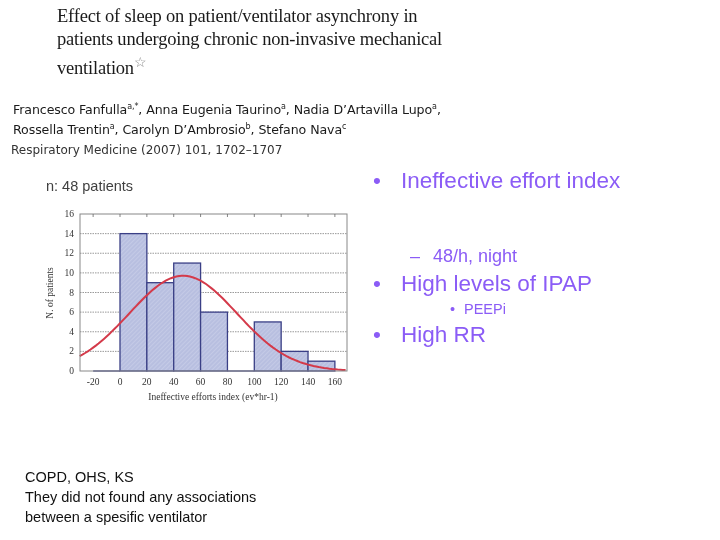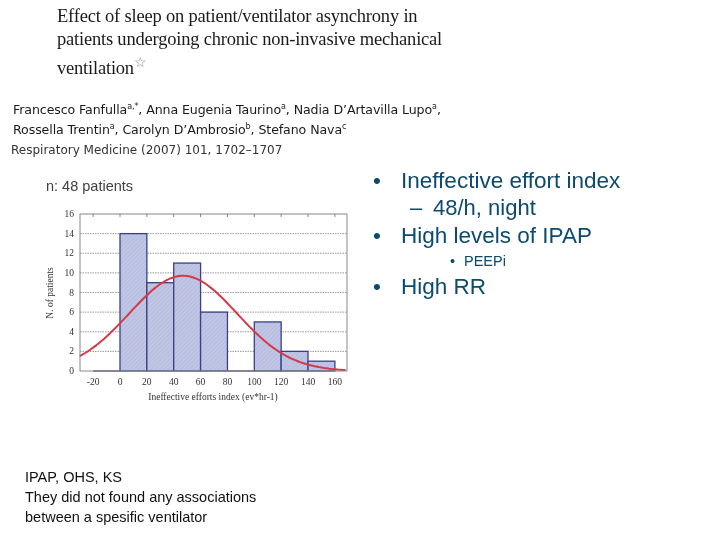--- a/index.html
+++ b/index.html
@@ -6,24 +6,24 @@
   body { width:720px; height:540px; background:#ffffff; position:relative; overflow:hidden;
          font-family:"DejaVu Sans", sans-serif; color:#111; }
   .title { position:absolute; left:13px; top:5px; width:600px; font-family:Liberation Serif, serif;
            font-size:18.5px; line-height:23px; color:#1a1a1a; letter-spacing:-0.2px;margin-left:44px; }
   .title .star { font-size:14px; color:#888; vertical-align:super; }
   .authors { position:absolute; left:13px; top:98px; width:620px; font-size:12.6px; line-height:17px; color:#1a1a1a; letter-spacing:-0.1px;}
   .authors sup { font-size:8px; }
   .journal { position:absolute; left:11px; top:143px; font-size:12px; color:#333; }
   .n-label { position:absolute; left:46px; top:178px; font-family:"Liberation Sans", sans-serif; font-size:14.5px; color:#404040; }
   .chart { position:absolute; left:40px; top:205px; width:320px; height:205px; }
-  .bullets { position:absolute; left:370px; top:166px; width:345px; font-family:"Liberation Sans", sans-serif; color:#0c4a6e; }
+  .bullets { position:absolute; left:370px; top:166px; width:345px; font-family:"Liberation Sans", sans-serif; color:#8b5cf6; }
   .b1 { font-size:22.5px; line-height:29px; position:relative; padding-left:31px; }
   .b1::before { content:"•"; position:absolute; left:3px; }
-  .b2 { font-size:22px; line-height:26px; position:relative; padding-left:63px; }
+  .b2 { font-size:18px; line-height:26px; position:relative; padding-left:63px;margin-top:48px; }
   .b2::before { content:"–"; position:absolute; left:40px; }
   .b3 { font-size:14.5px; line-height:22px; position:relative; padding-left:94px; }
   .b3::before { content:"•"; position:absolute; left:80px; }
   .notes { position:absolute; left:25px; top:467px; font-family:"Liberation Sans", sans-serif; font-size:14.5px; line-height:20px; color:#111; }
   .notes div { white-space:nowrap; }
 </style>
 </head>
 <body>
 
 <div class="title">
@@ -109,16 +109,16 @@
 
 <div class="bullets" id="bullets">
     <div class="b1">Ineffective effort index</div>
     <div class="b2">48/h, night</div>
     <div class="b1">High levels of IPAP</div>
     <div class="b3">PEEPi</div>
     <div class="b1">High RR</div>
   </div>
 
 <div class="notes">
-  <div>IPAP, OHS, KS</div>
+  <div>COPD, OHS, KS</div>
   <div>They did not found any associations</div>
   <div>between a spesific ventilator</div>
 </div>
 
 </body></html>

